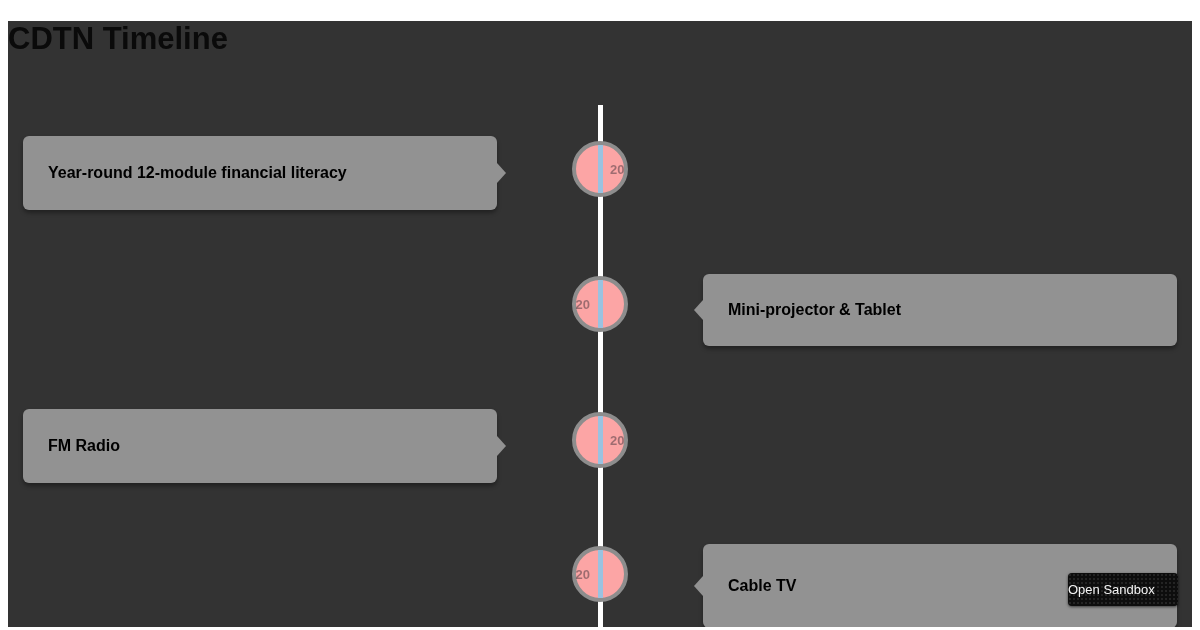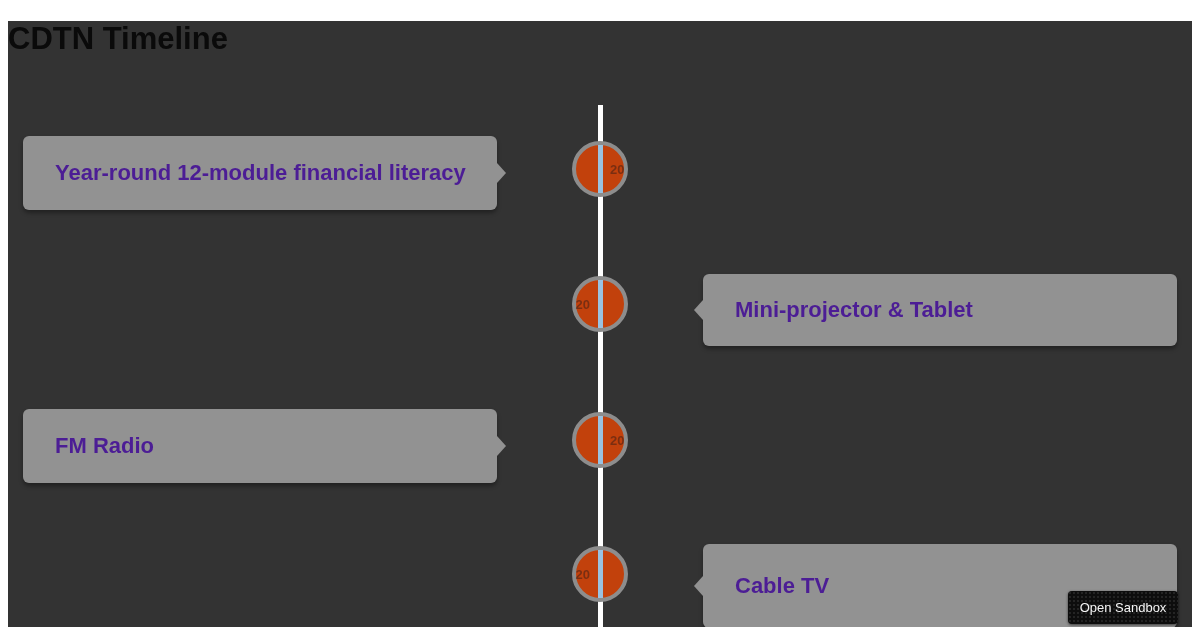--- a/index.html
+++ b/index.html
@@ -30,21 +30,21 @@
     left: 590px; top: 84px;
     width: 5px; height: 522px;
     background: #ffffff;
   }
   .node {
     position: absolute;
     left: 564px;
     width: 56px; height: 56px;
     border-radius: 50%;
     border: 4px solid #8d8d8d;
-    background: #c2410c;
+    background: #fca5a5;
     cursor: pointer;
   }
   .node.n1 { top: 120px; }
   .node.n2 { top: 255px; }
   .node.n3 { top: 391px; }
   .node.n4 { top: 525px; }
   .node .line-glow {
     position: absolute;
     left: 22px; top: 0px;
     width: 5px; height: 48px;
@@ -65,24 +65,24 @@
     position: absolute;
     width: 474px;
     background: #929292;
     border-radius: 6px;
     box-shadow: 0 3px 4px rgba(0,0,0,0.35);
     display: flex;
     align-items: center;
     cursor: pointer;
   }
   .card .card-title {
-    padding-left: 32px;
-    font-size: 22px;
+    padding-left: 25px;
+    font-size: 16px;
     font-weight: bold;
-    color: #4c1d95;
+    color: #000000;
   }
   .card.c1 { left: 15px;  top: 115px; height: 74px; }
   .card.c2 { left: 695px; top: 253px; height: 72px; }
   .card.c3 { left: 15px;  top: 388px; height: 74px; }
   .card.c4 { left: 695px; top: 523px; height: 84px; }
   .card .arrow {
     position: absolute;
     top: 50%;
     transform: translateY(-50%);
     width: 0; height: 0;
@@ -92,31 +92,31 @@
   .card.side-left .arrow {
     right: -9px;
     border-left: 9px solid #929292;
   }
   .card.side-right .arrow {
     left: -9px;
     border-right: 9px solid #929292;
   }
   .sandbox-button {
     position: absolute;
-    left: 1060px; top: 570px;
+    left: 1060px; top: 552px;
     width: 110px; height: 33px;
     background: #0d0d0d;
     background-image: radial-gradient(circle, #242424 1px, transparent 1px);
     background-size: 4px 4px;
     border: none;
     border-radius: 4px;
     color: #f5f5f5;
     font-family: "Liberation Sans", sans-serif;
     font-size: 13px;
-    text-align: center;
+    text-align: left;
     line-height: 33px;
     cursor: pointer;
     box-shadow: 0 1px 3px rgba(0,0,0,0.6);
   }
 </style>
 </head>
 <body>
 
 <div class="panel">
 

